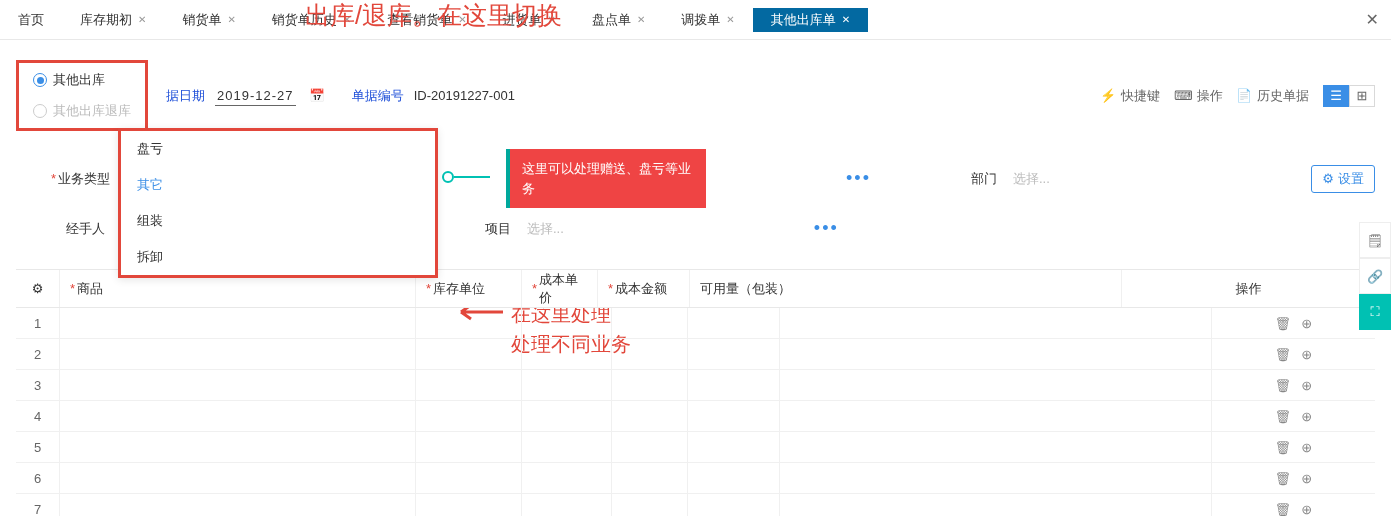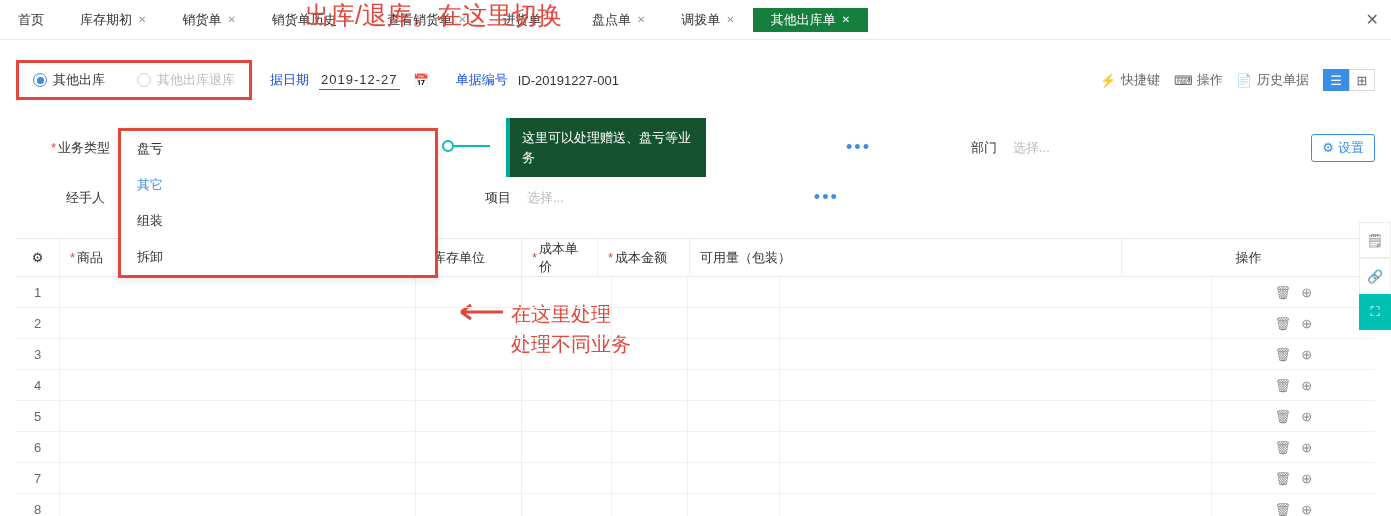--- a/index.html
+++ b/index.html
@@ -1,28 +1,28 @@
 <!DOCTYPE html>
 <html><head>
   <meta charset="utf-8">
   <style>
     * { box-sizing: border-box; margin: 0; padding: 0; }
     body { font-family: -apple-system, "PingFang SC", "Microsoft YaHei", sans-serif; font-size: 13px; color: #333; background: #fff; width: 1391px; position: relative; }
     
     
     .tabs { display: flex; align-items: center; border-bottom: 1px solid #e8e8e8; height: 40px; }
     .tab { padding: 0 18px; height: 24px; display: flex; align-items: center; gap: 6px; cursor: pointer; color: #333; }
-    .tab.active { background: #15803d; color: #fff; }
+    .tab.active { background: #0369a1; color: #fff; }
     .tab-close { font-size: 10px; color: #999; cursor: pointer; }
     .tab.active .tab-close { color: #fff; }
     .tabs-close-all { margin-left: auto; margin-right: 12px; font-size: 16px; color: #666; cursor: pointer; }
     
     
     .row2 { display: flex; align-items: center; padding: 20px 16px 12px; gap: 10px; position: relative; }
-    .radio-box { border: 3px solid #e2473b; padding: 8px 14px; display: flex; gap: 32px; align-items: flex-start; }
+    .radio-box { border: 3px solid #e2473b; padding: 8px 14px; display: flex; gap: 13px; align-items: flex-start; flex-direction: column; }
     .radio-item { display: flex; align-items: center; gap: 6px; cursor: pointer; }
     .radio { width: 14px; height: 14px; border-radius: 50%; border: 1px solid #999; display: inline-flex; align-items: center; justify-content: center; }
     .radio.checked { border-color: #3a8ee6; }
     .radio.checked::after { content: ""; width: 7px; height: 7px; border-radius: 50%; background: #3a8ee6; }
     .radio-label.disabled { color: #bbb; }
     .radio.disabled { border-color: #ccc; }
     .field-label { color: #1d4ed8; margin-left: 8px; }
     .date-val { color: #333; border-bottom: 1px solid #666; padding: 2px 2px; letter-spacing: 1px; }
     .date-icon { color: #3a8ee6; margin-left: 4px; }
     .right-toolbar { margin-left: auto; display: flex; align-items: center; gap: 14px; color: #666; }
@@ -37,21 +37,21 @@
     
     
     .form-row { display: flex; align-items: center; padding: 6px 16px 10px; gap: 10px; position: relative; }
     .req::before { content: "*"; color: #e2473b; margin-right: 2px; }
     .biz-select { width: 300px; border-bottom: 1px solid #666; display: flex; align-items: center; padding: 4px 2px; cursor: pointer; }
     .biz-select .val { color: #333; background: #cfe3ff; padding: 0 2px; }
     .biz-select .chev { margin-left: auto; color: #3a8ee6; font-size: 12px; }
     .dot-link { position: relative; margin-left: 12px; }
     .dot-link::before { content:""; width: 8px; height:8px; border-radius:50%; border:2px solid #00c1b3; background:#fff; display:inline-block; }
     .dot-link::after { content:""; position:absolute; left:12px; top:5px; width:36px; height:2px; background:#00c1b3; }
-    .tip-box { background: #14532d; color: #fff; padding: 10px 12px; border-left: 4px solid #00a89c; width: 200px; line-height: 1.5; margin-left: 42px; }
+    .tip-box { background: #ef4444; color: #fff; padding: 10px 12px; border-left: 4px solid #00a89c; width: 200px; line-height: 1.5; margin-left: 42px; }
     .dots-action { color: #3a8ee6; font-size: 18px; letter-spacing: 2px; cursor: pointer; margin-left: 130px; }
     .dept-label { margin-left: 90px; }
     .sel-placeholder { color: #bbb; margin-left: 6px; }
     .settings-btn { margin-left: auto; border: 1px solid #3a8ee6; color: #3a8ee6; border-radius: 3px; padding: 4px 10px; cursor: pointer; display: flex; align-items: center; gap: 4px; }
     .handler-lbl { margin-left: 50px; }
     .proj-lbl { margin-left: 370px; }
     
     
     .dropdown { position: absolute; left: 118px; top: 128px; width: 320px; border: 3px solid #e2473b; background: #fff; z-index: 20; box-shadow: 0 2px 8px rgba(0,0,0,.1); }
     .dd-item { padding: 9px 16px; cursor: pointer; }

